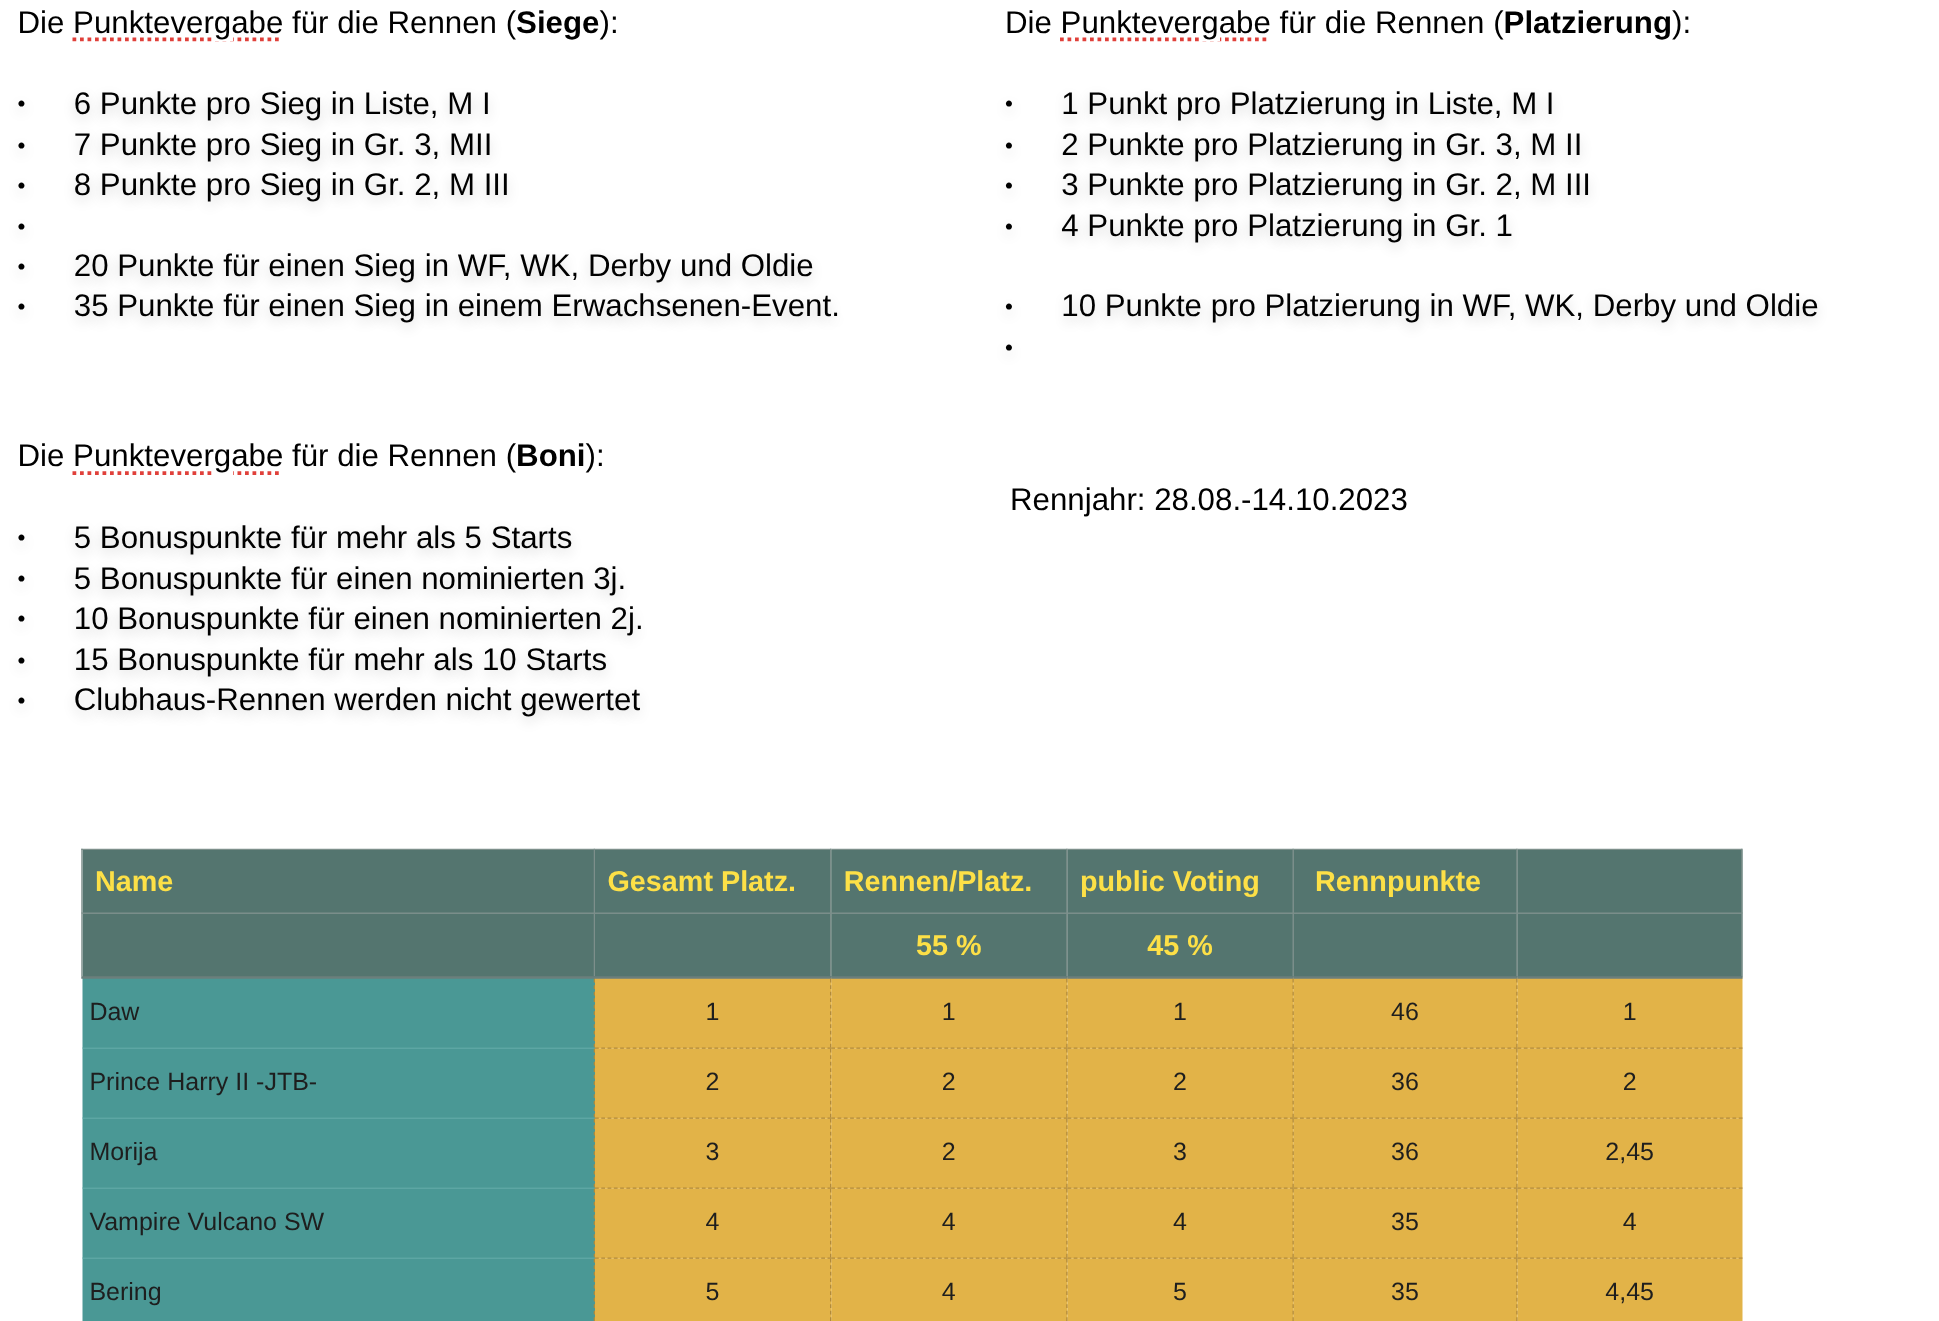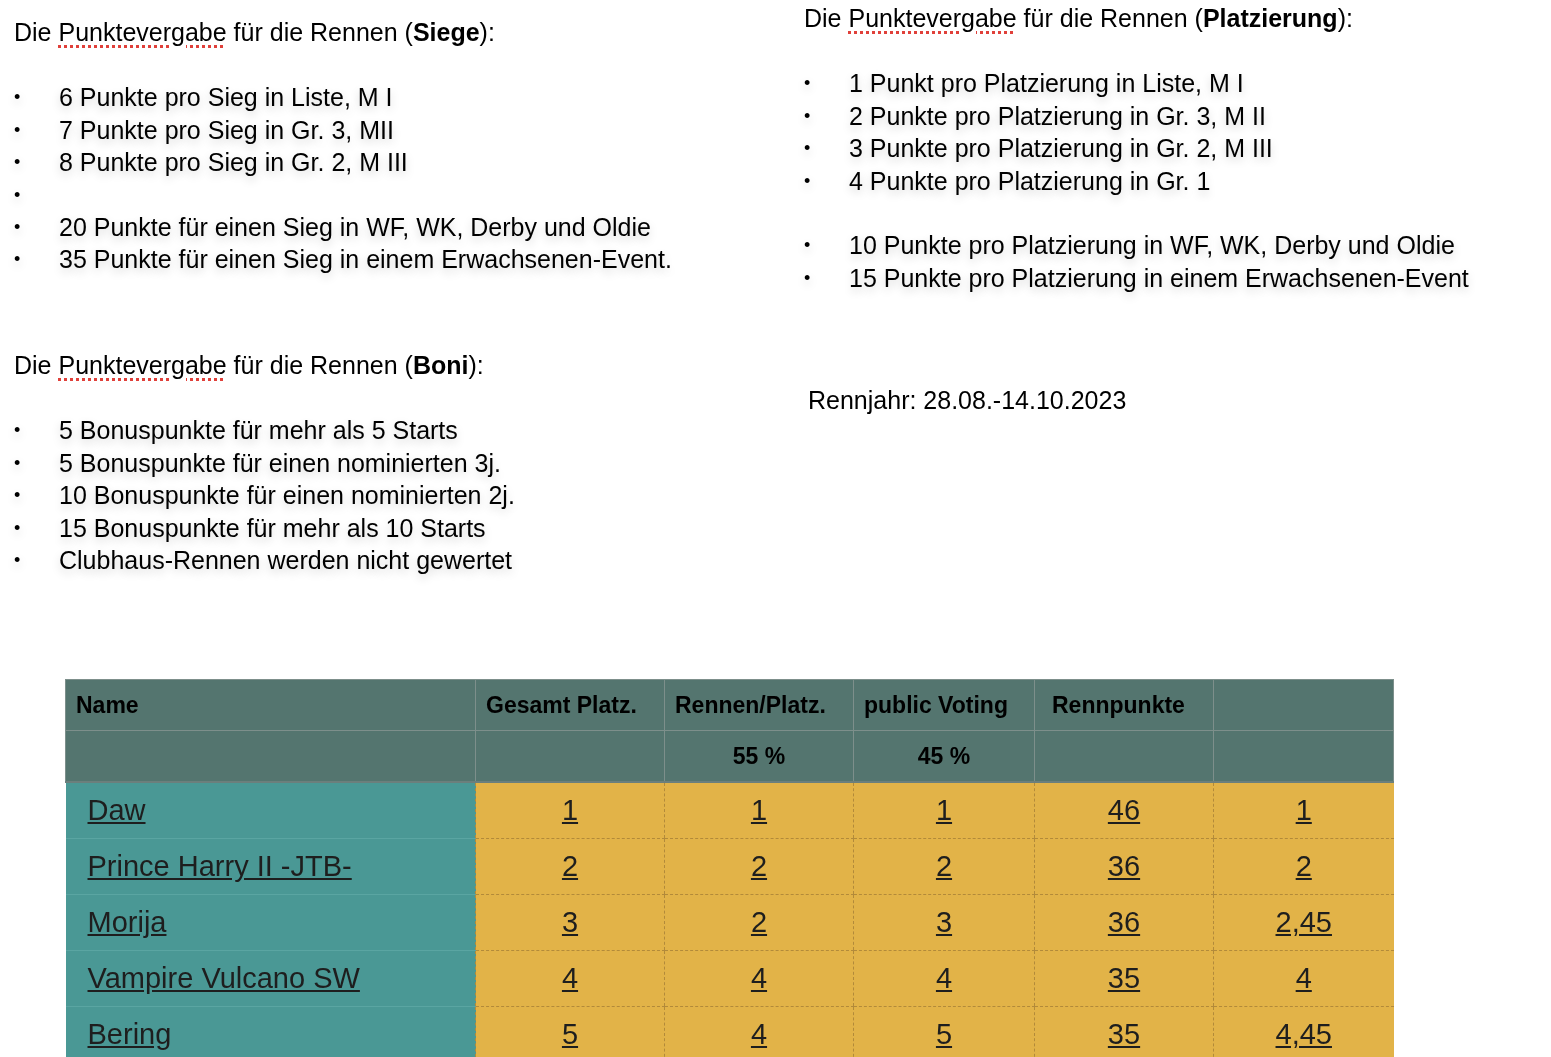--- a/index.html
+++ b/index.html
@@ -29,43 +29,42 @@
   #season {
     position: absolute; left: 808px; top: 380px;
     font-size: 25px; line-height: 40px; white-space: nowrap;
   }
   table.ranking {
     position: absolute; left: 65px; top: 679px;
     border-collapse: collapse; table-layout: fixed;
     width: 1328px;
   }
   table.ranking th {
-    background: #54756f; color: #000000; font-weight: bold; font-size: 23px;
+    background: #54756f; color: #fde047; font-weight: bold; font-size: 23px;
     height: 50px; border: 1px solid #7d8f8b; padding: 0 10px; white-space: nowrap;
   }
   table.ranking th.left { text-align: left; }
   table.ranking th.center { text-align: center; margin-left: 12px; }
   table.ranking td {
-    height: 55px; font-size: 29px; color: #1e1e1e; white-space: nowrap;
-    padding: 0 22px;
-    text-decoration: underline;
+    height: 55px; font-size: 20px; color: #1e1e1e; white-space: nowrap;
+    padding: 0 6px;
   }
   table.ranking td.name {
     background: #4a9895; text-align: left; border-bottom: 1px solid #5aa5a2;
   }
   table.ranking td.num {
     background: #e2b348; text-align: center;
     border-bottom: 1px dashed #b28a3a; border-left: 1px dashed #b28a3a;
   }
   table.ranking tr.first-data td { border-top: 2px solid #6b7f7c; }
 </style>
 </head>
 <body>
 
-<div class="block" style="left:14px; top:16px;">
+<div class="block" style="left:14px; top:2px;">
   <div class="heading">
     <span>Die </span><span class="spell">Punktevergabe</span><span> für die Rennen (</span><b>Siege</b><span>):</span>
   </div>
   <ul class="rules" style="margin-top:33px;">
     <li><span class="bullet">•</span><span>6 Punkte pro Sieg in Liste, M I</span></li>
     <li><span class="bullet">•</span><span>7 Punkte pro Sieg in Gr. 3, MII</span></li>
     <li><span class="bullet">•</span><span>8 Punkte pro Sieg in Gr. 2, M III</span></li>
     <li><span class="bullet">•</span></li>
     <li class="gap"><span class="bullet">•</span><span>20 Punkte für einen Sieg in WF, WK, Derby und Oldie</span></li>
     <li><span class="bullet">•</span><span>35 Punkte für einen Sieg in einem Erwachsenen-Event.</span></li>
@@ -75,21 +74,21 @@
 <div class="block" style="left:804px; top:2px;">
   <div class="heading">
     <span>Die </span><span class="spell">Punktevergabe</span><span> für die Rennen (</span><b>Platzierung</b><span>):</span>
   </div>
   <ul class="rules" style="margin-top:33px;">
     <li><span class="bullet">•</span><span>1 Punkt pro Platzierung in Liste, M I</span></li>
     <li><span class="bullet">•</span><span>2 Punkte pro Platzierung in Gr. 3, M II</span></li>
     <li><span class="bullet">•</span><span>3 Punkte pro Platzierung in Gr. 2, M III</span></li>
     <li><span class="bullet">•</span><span>4 Punkte pro Platzierung in Gr. 1</span></li>
     <li class="gap"><span class="bullet">•</span><span>10 Punkte pro Platzierung in WF, WK, Derby und Oldie</span></li>
-    <li><span class="bullet">•</span><span>15  Punkte pro Platzierung in einem Erwachsenen-Event</span></li>
+    <li><span class="bullet">•</span></li>
   </ul>
 </div>
 
 <div class="block" style="left:14px; top:349px;">
   <div class="heading">
     <span>Die </span><span class="spell">Punktevergabe</span><span> für die Rennen (</span><b>Boni</b><span>):</span>
   </div>
   <ul class="rules" style="margin-top:33px;">
     <li><span class="bullet">•</span><span>5 Bonuspunkte für mehr als 5 Starts</span></li>
     <li><span class="bullet">•</span><span>5 Bonuspunkte für einen nominierten 3j.</span></li>

